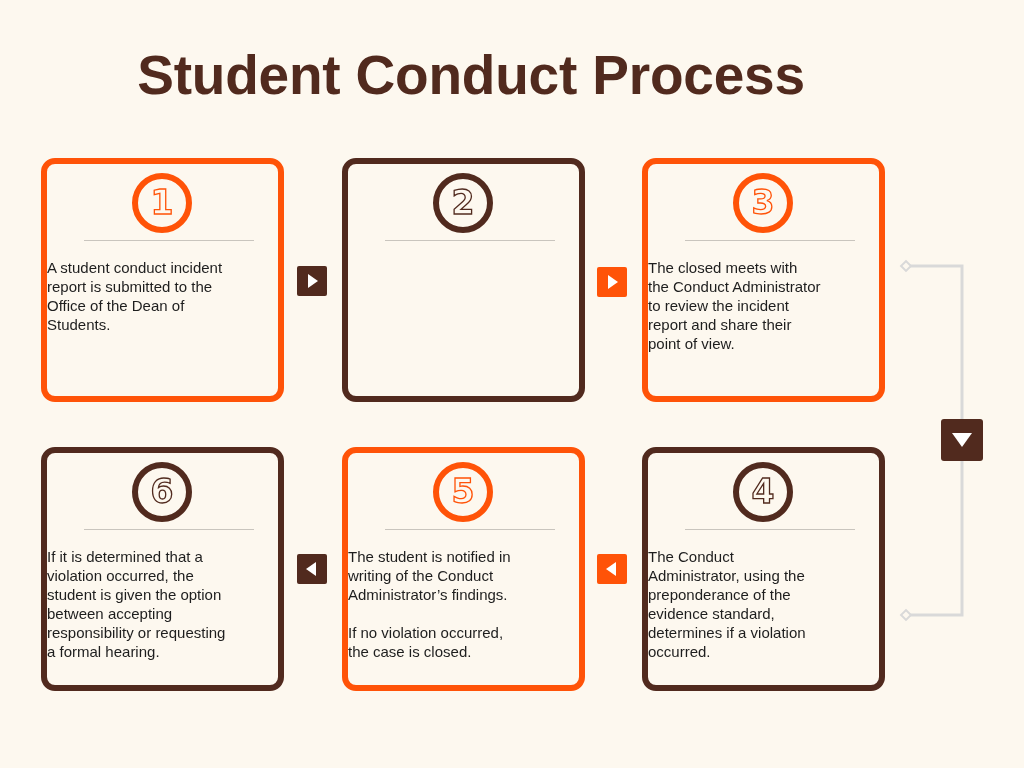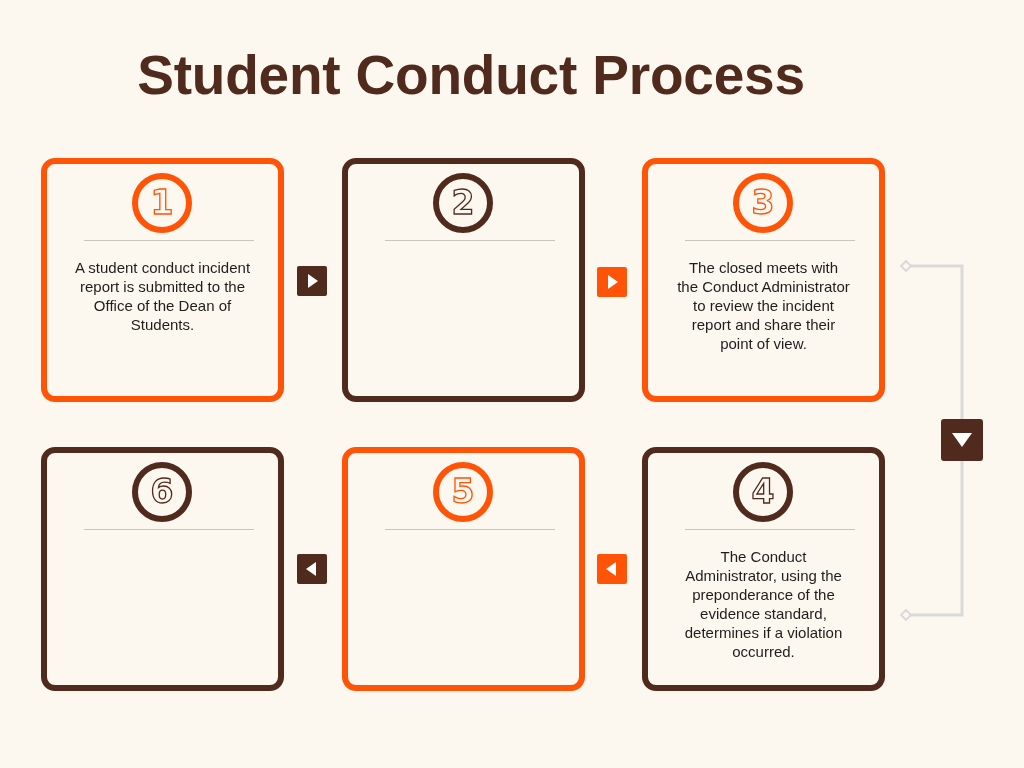--- a/index.html
+++ b/index.html
@@ -70,21 +70,21 @@
       left: 37px;
       width: 170px;
       height: 1px;
       background: #C9C5BE;
     }
     .step-text {
       position: absolute;
       top: 94px;
       left: 0;
       right: 0;
-      text-align: center;
+      text-align: left;
       font-family: "Liberation Sans", sans-serif;
       font-size: 15px;
       line-height: 19px;
       color: #1E1E1E;
       white-space: pre-line;
     }
 
     .arrow {
       position: absolute;
       width: 30px;
@@ -172,33 +172,45 @@
   <svg viewBox="0 0 42 42">
       <polygon points="11,14 31,14 21,28" fill="#FFFFFF"></polygon>
     </svg>
 </div>
 
 <div class="card brown" style="left:41px;top:447px;">
   <div class="circle">
     <span class="digit">6</span>
   </div>
   <div class="divider"></div>
+  <div class="step-text">If it is determined that a
+violation occurred, the
+student is given the option
+between accepting
+responsibility or requesting
+a formal hearing.</div>
 </div>
 
 <div class="arrow brown" style="left:297px;top:554px;">
   <svg viewBox="0 0 30 30">
       <polygon points="19,8 9,15 19,22" fill="#FFFFFF"></polygon>
     </svg>
 </div>
 
 <div class="card orange" style="left:342px;top:447px;">
   <div class="circle">
     <span class="digit">5</span>
   </div>
   <div class="divider"></div>
+  <div class="step-text">The student is notified in
+writing of the Conduct
+Administrator’s findings.
+
+If no violation occurred,
+the case is closed.</div>
 </div>
 
 <div class="arrow orange" style="left:597px;top:554px;">
   <svg viewBox="0 0 30 30">
       <polygon points="19,8 9,15 19,22" fill="#FFFFFF"></polygon>
     </svg>
 </div>
 
 <div class="card brown" style="left:642px;top:447px;">
   <div class="circle">

